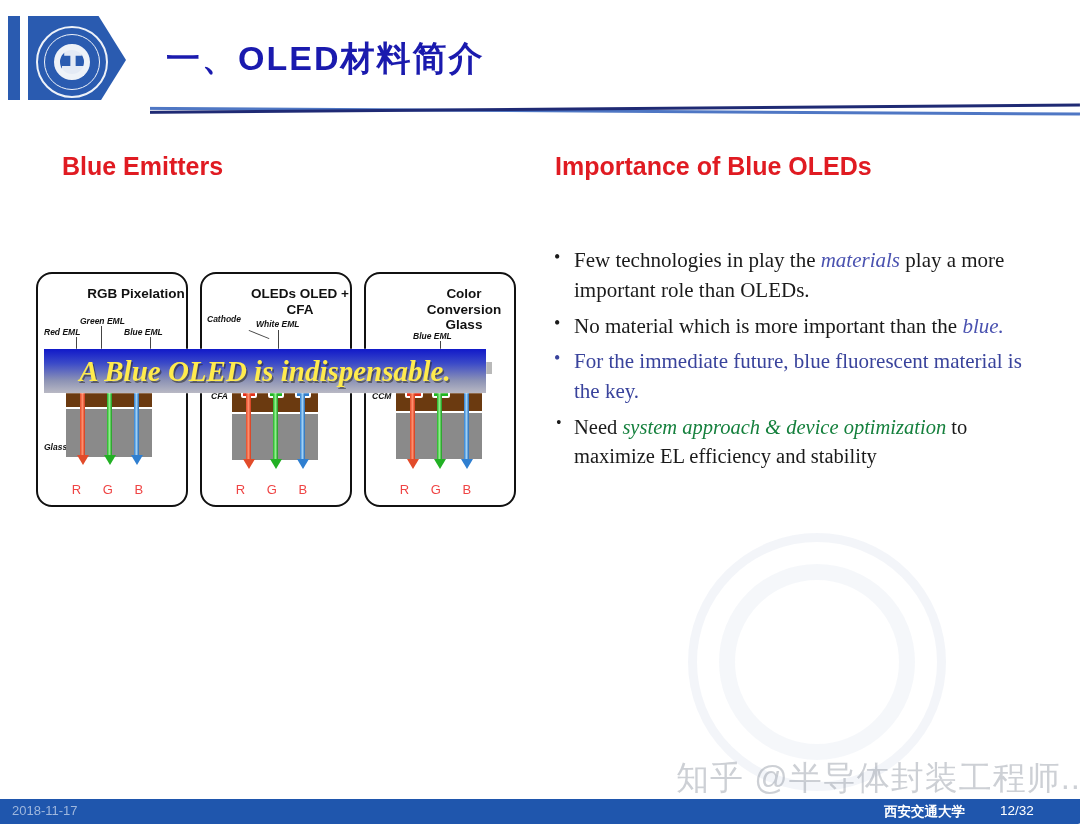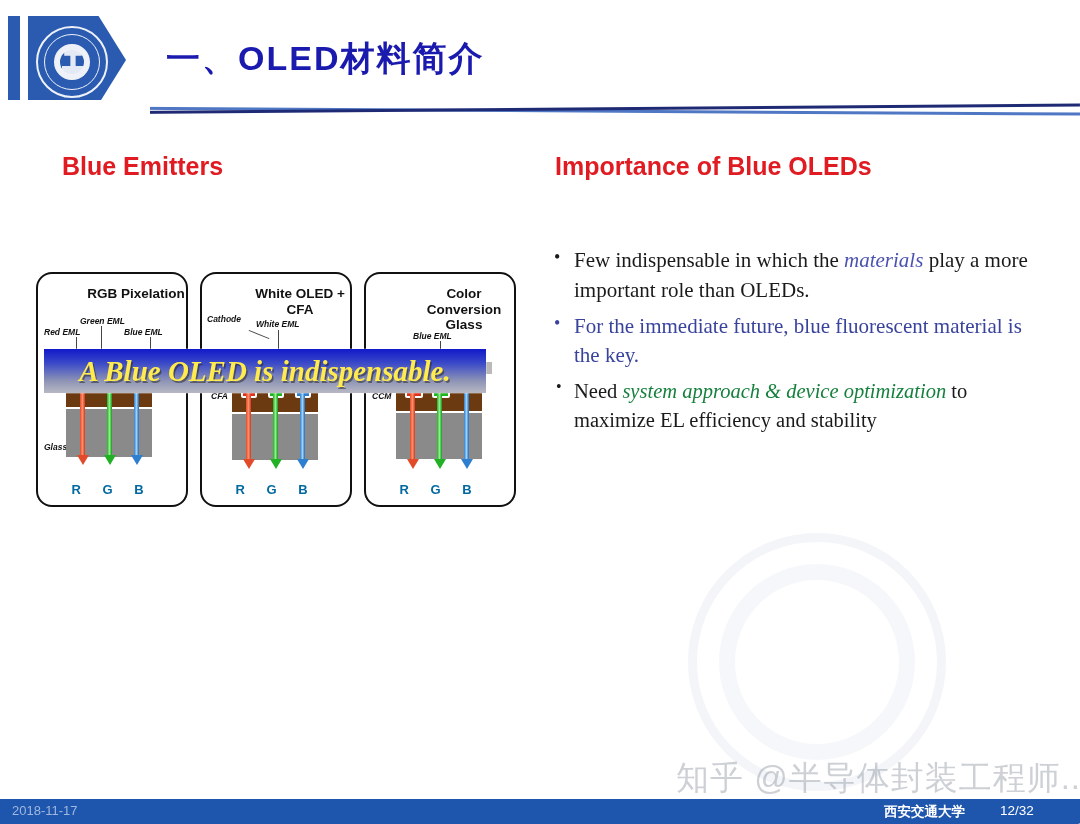--- a/index.html
+++ b/index.html
@@ -96,21 +96,21 @@
   .arrow{position:absolute;width:7px;}
   .arrow .shaft{position:absolute;left:1px;top:0;width:5px;}
   .arrow .head{position:absolute;left:-2.5px;bottom:-9px;width:0;height:0;border-left:6px solid transparent;border-right:6px solid transparent;}
   .a-red .shaft{background:linear-gradient(90deg,#e24b2a,#ff8d6b,#d1381a);}
   .a-red .head{border-top:10px solid #e24b2a;}
   .a-grn .shaft{background:linear-gradient(90deg,#22b024,#8ef08a,#17951a);}
   .a-grn .head{border-top:10px solid #22b024;}
   .a-blu .shaft{background:linear-gradient(90deg,#2f7fd0,#9fd0f5,#1f69b8);}
   .a-blu .head{border-top:10px solid #2f7fd0;}
   .rgbrow{position:absolute;bottom:8px;left:0;right:0;text-align:center;
-    font-size:13px;font-weight:bold;color:#0369a1;letter-spacing:9px;}
+    font-size:13px;font-weight:normal;color:#ef4444;letter-spacing:9px;}
   .cfa-chip{position:absolute;height:11px;border:2px solid #fff;box-sizing:border-box;border-radius:2px;}
   .chip-r{background:#e0301a;}
   .chip-g{background:#1fb51f;}
   .chip-b{background:#2f7fd0;}
   .bluewedge{position:absolute;width:0;height:0;border-left:8px solid transparent;border-right:8px solid transparent;border-top:11px solid #4aa3e8;}
 
   
   .banner{
     position:absolute;left:44px;top:349px;width:442px;height:44px;
     background:linear-gradient(180deg,#1119c9 0%, #3a49c8 32%, #8d93b5 72%, #b9b9c4 100%);
@@ -232,21 +232,21 @@
         </div>
       <div class="arrow a-blu" style="left:95px;top:104px;height:78px;">
           <div class="shaft" style="height:78px;"></div>
           <div class="head"></div>
         </div>
 
       <div class="rgbrow">R  G  B</div>
     </div>
 
     <div class="dbox b2">
-      <div class="dtitle">White OLED + CFA</div>
+      <div class="dtitle">OLEDs OLED + CFA</div>
 
       <div class="dlabel" style="left:5px;top:40px;text-align:center;">Cathode</div>
       <div class="dlabel" style="left:54px;top:45px;">White EML</div>
       <div class="dlabel" style="left:9px;top:117px;">CFA</div>
 
       <div class="tick" style="left:46px;top:60px;width:22px;height:1px;transform:rotate(22deg);"></div>
       <div class="tick" style="left:76px;top:56px;width:1px;height:25px;"></div>
       <div class="tick" style="left:36px;top:123px;width:22px;height:1px;"></div>
 
       <div class="layer cathode" style="left:26px;top:78px;width:100px;height:8px;"></div>
@@ -310,21 +310,24 @@
       <div class="rgbrow">R  G  B</div>
     </div>
   </div>
 
   <div class="banner">
     <span class="banner-text">A Blue OLED is indispensable.</span>
   </div>
 
   <div class="bullets">
     <div class="bl">
-      <span>Few indispensable in which the </span><span class="em-blue">materials</span><span> play a more important role than OLEDs.</span>
+      <span>Few technologies in play the </span><span class="em-blue">materials</span><span> play a more important role than OLEDs.</span>
+    </div>
+    <div class="bl">
+      <span>No material which is more important than the </span><span class="em-blue">blue.</span>
     </div>
     <div class="bl blue">
       <span>For the immediate future, blue fluorescent material is the key.</span>
     </div>
     <div class="bl small">
       <span>Need </span><span class="em-blue2">system approach &amp; device optimization</span><span> to maximize EL efficiency and stability</span>
     </div>
   </div>
 
   <div class="bg-seal"></div>

